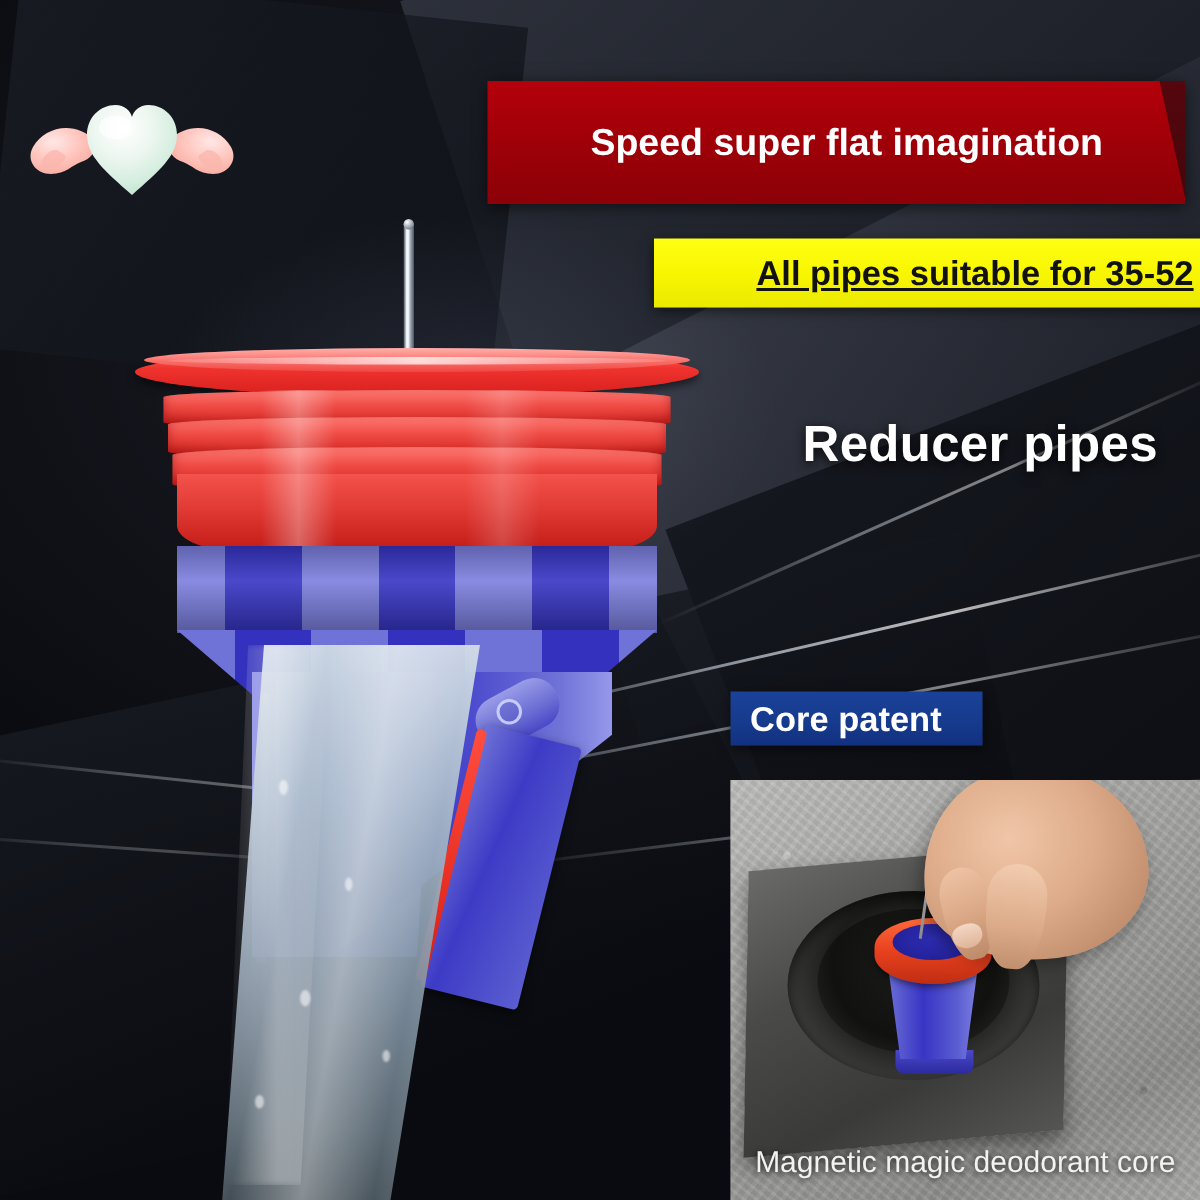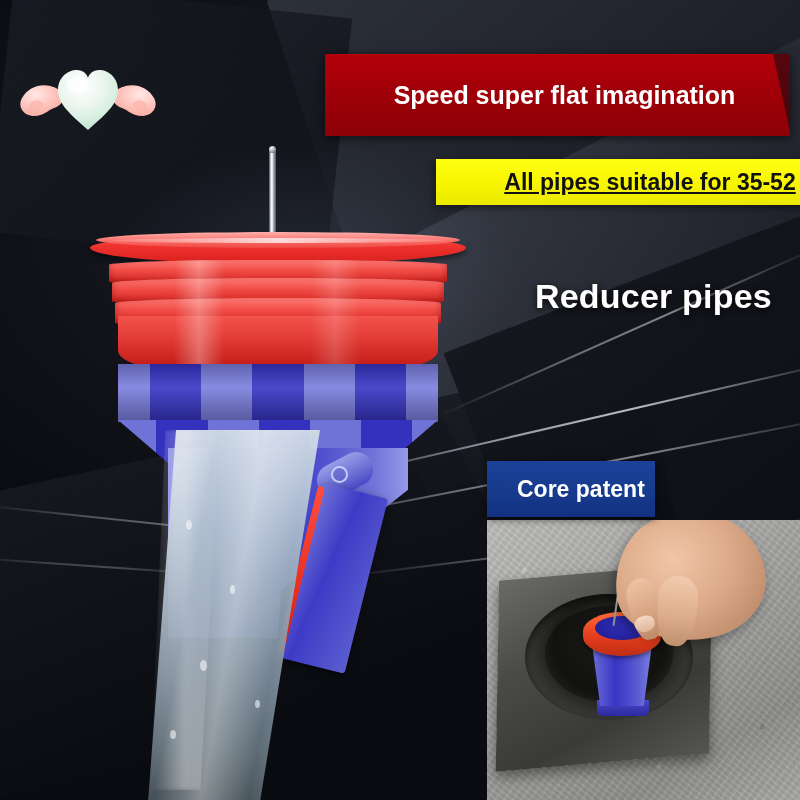--- a/index.html
+++ b/index.html
@@ -309,24 +309,24 @@
   }
   .finger-1{ left:142px; top:58px; width:32px; height:62px; transform:rotate(-12deg); }
   .finger-2{ left:170px; top:56px; width:40px; height:70px; transform:rotate(5deg);
              background:linear-gradient(180deg,#f2cbae 0%, #dcab89 60%, #c08f6d 100%); }
   .nail{
     position:absolute; left:148px; top:96px; width:20px; height:16px;
     background:linear-gradient(180deg,#f7ddcb,#e2b89d);
     border-radius:44% 44% 52% 52%; transform:rotate(-14deg); opacity:.9;
   }
   .badge-core{
-    position:absolute; left:487px; top:461px; width:168px; height:56px;
+    position:absolute; left:487px; top:461px; width:168px; height:36px;
     background:linear-gradient(180deg,#1a4299 0%, #163a8c 60%, #123080 100%);
     color:#fff; font-size:23px; font-weight:bold;
-    display:flex; align-items:center; padding-left:30px;
+    display:flex; align-items:center; padding-left:13px;
     box-shadow:0 2px 8px rgba(0,0,0,.6);
     text-align:center;
   }
   .caption-photo{
     position:absolute; left:487px; top:758px; width:313px; height:34px;
     color:#f2f2f2; font-size:20px; display:flex;
     align-items:center; justify-content:center;
     text-shadow:0 1px 4px rgba(0,0,0,.85);
   }
 </style>
@@ -431,14 +431,15 @@
     <div class="pull-wire"></div>
     <div class="hand"></div>
     <div class="finger finger-1"></div>
     <div class="finger finger-2"></div>
     <div class="nail"></div>
   </div>
 
   <div class="badge-core">
     <span>Core patent</span>
   </div>
+  <div class="caption-photo">Magnetic magic deodorant core</div>
 
 </div>
 
 </body></html>

